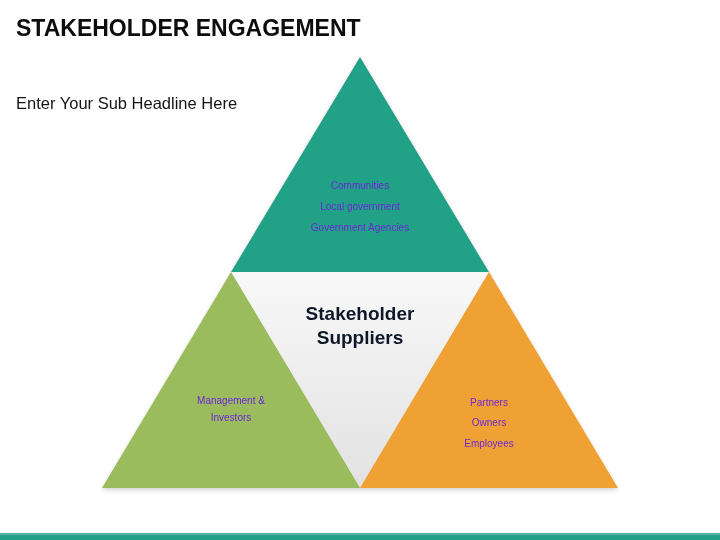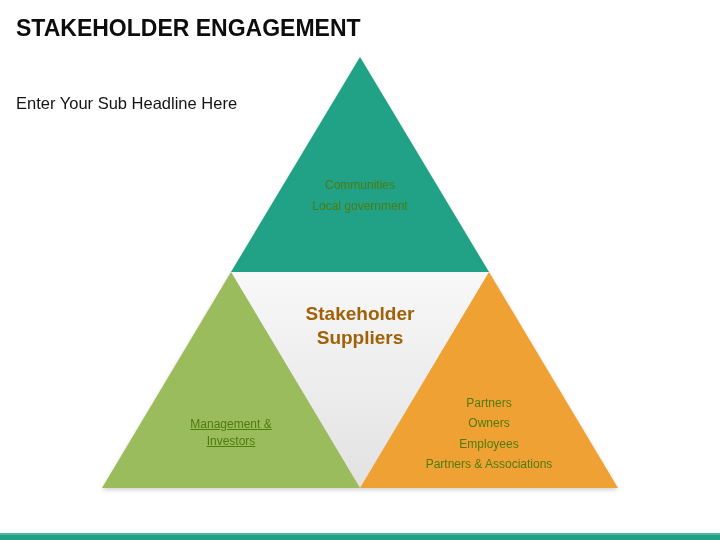--- a/index.html
+++ b/index.html
@@ -16,30 +16,30 @@
   }
   .subtitle{
     position:absolute;left:16px;top:49px;
     font-size:16.5px;font-weight:400;color:#141414;white-space:nowrap;margin-top:45px;
   }
   .pyramid-svg{
     position:absolute;left:0;top:0;width:720px;height:540px;
     filter:drop-shadow(0px 2px 2px rgba(0,0,0,0.18));
   }
   .tri-label{
-    position:absolute;text-align:center;color:#4d7c0f;
-    font-size:12px;font-weight:400;
+    position:absolute;text-align:center;color:#6d28d9;
+    font-size:10px;font-weight:400;
   }
   .tri-label div{white-space:nowrap;}
   .label-top{left:235px;top:175px;width:250px;line-height:21px;}
-  .label-left{left:131px;top:416px;width:200px;line-height:17px;text-decoration:underline;}
+  .label-left{left:131px;top:392px;width:200px;line-height:17px;}
   .label-right{left:389px;top:393px;width:200px;line-height:20.4px;}
   .label-center{
     position:absolute;left:260px;top:302px;width:200px;
-    text-align:center;font-size:19px;font-weight:bold;color:#a16207;
+    text-align:center;font-size:19px;font-weight:bold;color:#0f172a;
     line-height:23.5px;
   }
   .footer-bar{
     position:absolute;left:0;bottom:0;width:720px;height:7px;
     box-sizing:border-box;
   }
 </style>
 </head>
 <body>
 
@@ -57,34 +57,34 @@
     </defs>
     <polygon points="231,272 489,272 360,488" fill="url(#grayGrad)"></polygon>
     <polygon points="360,57 489,272 231,272" fill="#21a186"></polygon>
     <polygon points="231,272 360,488 102,488" fill="#9abc5c"></polygon>
     <polygon points="489,272 618,488 360,488" fill="#f0a133"></polygon>
   </svg>
 
   <div class="tri-label label-top">
     <div>Communities</div>
     <div>Local government</div>
+    <div>Government Agencies</div>
   </div>
 
   <div class="label-center">
     <div>Stakeholder</div>
     <div>Suppliers</div>
   </div>
 
   <div class="tri-label label-left">
     <div>Management &amp;</div>
     <div>Investors</div>
   </div>
 
   <div class="tri-label label-right">
     <div>Partners</div>
     <div>Owners</div>
     <div>Employees</div>
-    <div>Partners &amp; Associations</div>
   </div>
 
   <div class="footer-bar" style="background: rgb(33, 161, 134); border-top: 2px solid rgb(87, 179, 161);"></div>
 
 </div>
 
 </body></html>

